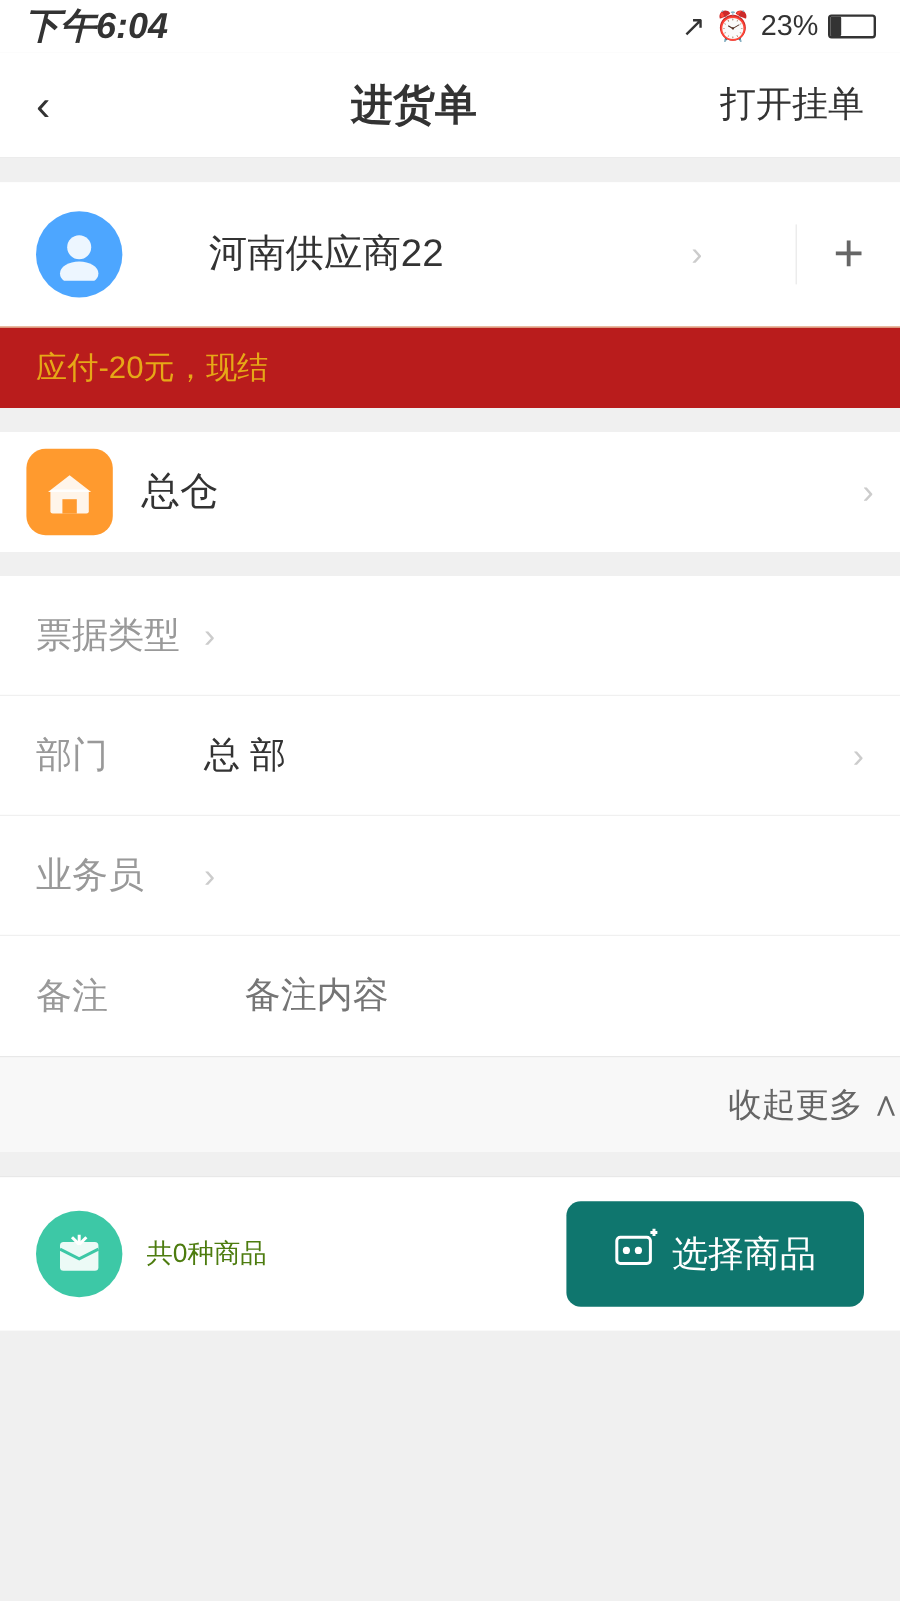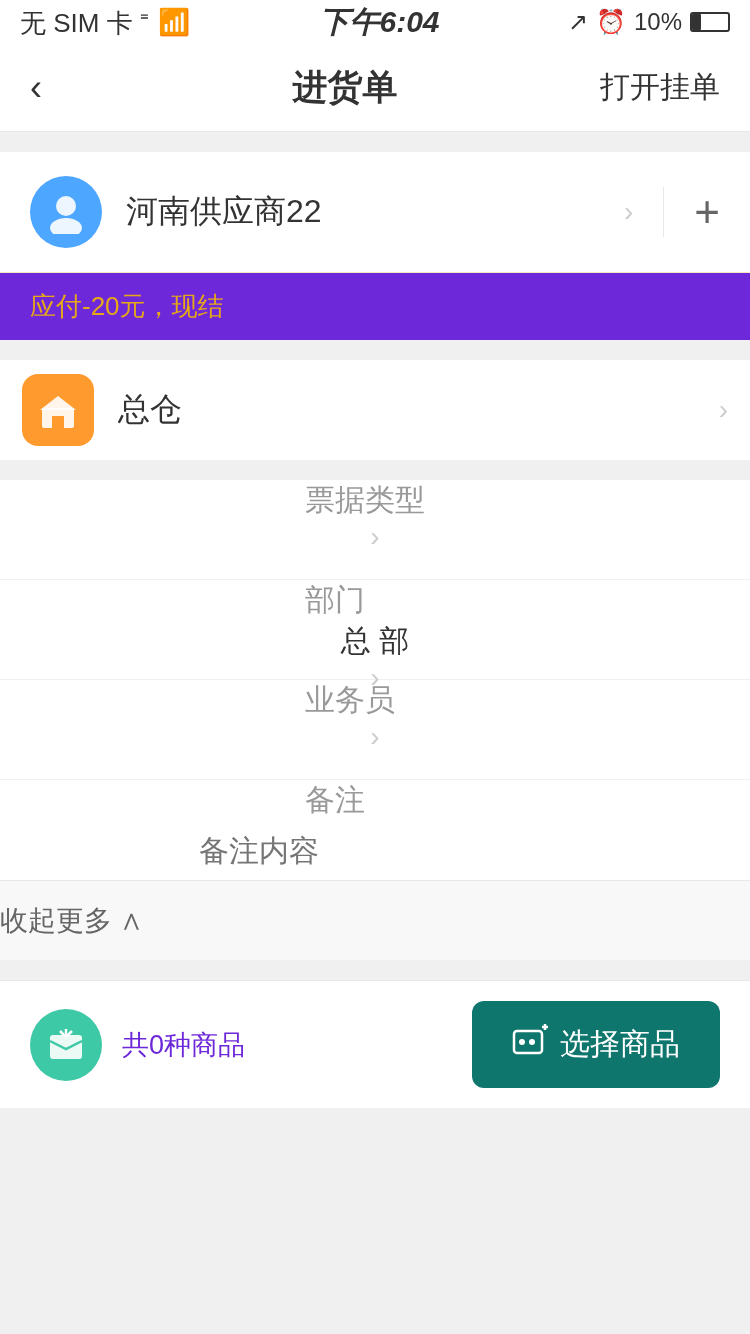--- a/index.html
+++ b/index.html
@@ -64,20 +64,21 @@
     .card {
       background: #fff;
     }
 
     
     .supplier-row {
       display: flex;
       align-items: center;
       padding: 24px 30px;
       background: #fff;
+      gap: 48px;
     }
     .supplier-avatar {
       width: 72px;
       height: 72px;
       border-radius: 50%;
       background: #4da6ff;
       display: flex;
       align-items: center;
       justify-content: center;
       flex-shrink: 0;
@@ -102,37 +103,36 @@
       font-size: 44px;
       color: #666;
       cursor: pointer;
       padding-left: 20px;
       border-left: 1px solid #e8e8e8;
       padding-left: 30px;
     }
 
     
     .notice-bar {
-      background: #6d28d9;
+      background: #b91c1c;
       padding: 16px 30px;
       font-size: 26px;
       color: #e6a817;
       border-top: 1px solid #f5e8c0;
     }
 
     
     .row-item {
       display: flex;
       align-items: center;
       padding: 0 30px;
       height: 100px;
       background: #fff;
       border-bottom: 1px solid #f0f0f0;
       cursor: pointer;
-      flex-direction: column;
     }
     .row-item:last-child {
       border-bottom: none;
     }
     .row-icon-wrap {
       width: 72px;
       height: 72px;
       border-radius: 16px;
       background: #ff9a2e;
       display: flex;
@@ -172,21 +172,21 @@
       flex: 1;
       font-size: 32px;
       color: #333;
       margin-left: 24px;
     }
 
     
     .collapse-row {
       display: flex;
       align-items: center;
-      justify-content: flex-start;
+      justify-content: flex-end;
       height: 80px;
       background: #f8f8f8;
       cursor: pointer;
       border-top: 1px solid #e8e8e8;
     }
     .collapse-text {
       font-size: 28px;
       color: #666;
     }
 
@@ -203,22 +203,22 @@
       height: 72px;
       border-radius: 50%;
       background: #3dc8a6;
       display: flex;
       align-items: center;
       justify-content: center;
       flex-shrink: 0;
     }
     .product-count {
       flex: 1;
-      font-size: 27px;
-      color: #6d28d9;
+      font-size: 22px;
+      color: #4d7c0f;
       margin-left: 20px;
     }
     .select-btn {
       background: #0f766e;
       color: #fff;
       font-size: 30px;
       padding: 22px 40px;
       border-radius: 12px;
       display: flex;
       align-items: center;
@@ -231,29 +231,25 @@
     .page-filler {
       flex: 1;
       background: #f0f0f0;
       min-height: 300px;
     }
   </style>
 </head>
 <body>
 
 <div class="status-bar">
-  <div class="status-left">
-    <span>无 SIM 卡 ⁼</span>
-    <span>📶</span>
-  </div>
   <div class="status-center">下午6:04</div>
   <div class="status-right">
     <span>↗</span>
     <span>⏰</span>
-    <span>10%</span>
+    <span>23%</span>
     <span style="display:inline-block;width:40px;height:20px;border:2px solid #333;border-radius:3px;position:relative;">
       <span style="display:block;width:25%;height:100%;background:#333;border-radius:1px;"></span>
     </span>
   </div>
 </div>
 
 <div class="nav-bar">
   <div class="nav-back">‹</div>
   <div class="nav-title">进货单</div>
   <div class="nav-action">打开挂单</div>

